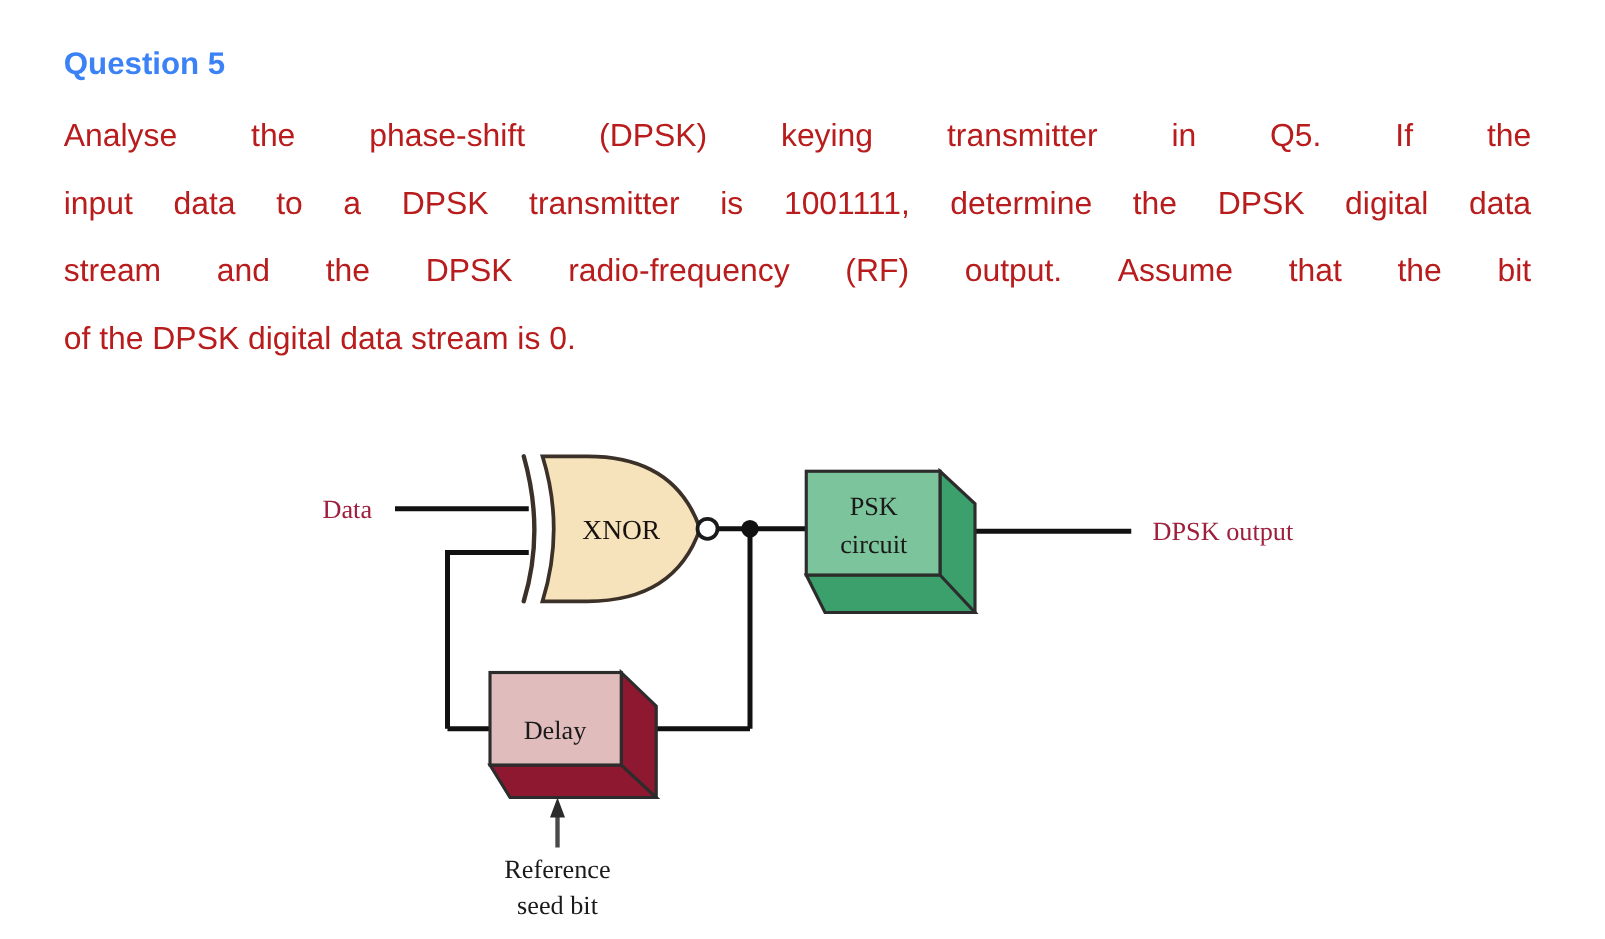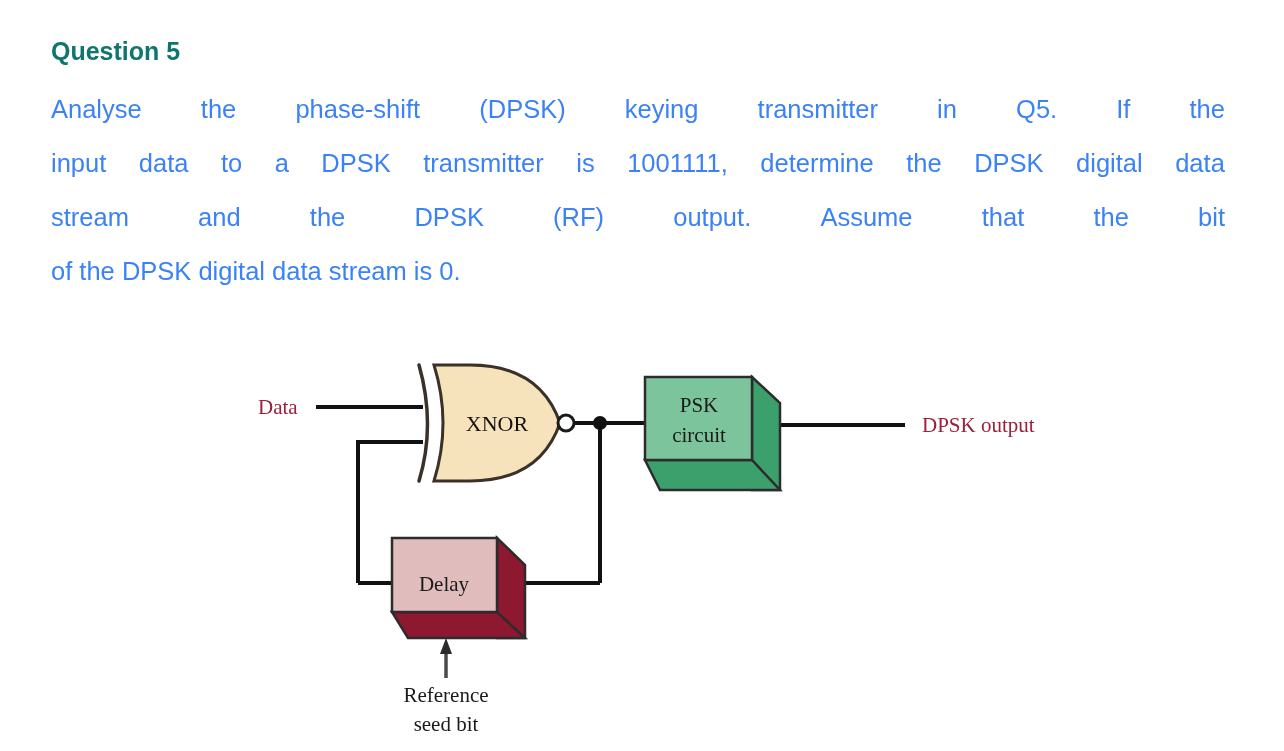--- a/index.html
+++ b/index.html
@@ -23,27 +23,27 @@
     top: 36px;
     width: 1174px;
   }
   #question-heading {
     font-family: "Liberation Sans", sans-serif;
     font-weight: bold;
     font-size: 25px;
     line-height: 30px;
     letter-spacing: 0px;
     margin: 0 0 16px 0;
-    color: #0f766e;
+    color: #3b82f6;
   }
   .q-line {
     font-family: "Liberation Sans", sans-serif;
     font-size: 25.5px;
     line-height: 54px;
-    color: #3b82f6;
+    color: #b91c1c;
     white-space: nowrap;
     display: flex;
     justify-content: space-between;
   }
   .q-line.last {
     display: block;
   }
   .q-line span.w {
     display: inline-block;
   }
@@ -105,20 +105,21 @@
       <span class="w">the</span>
       <span class="w">DPSK</span>
       <span class="w">digital</span>
       <span class="w">data</span>
     </div>
   <div class="q-line" id="ql3">
       <span class="w">stream</span>
       <span class="w">and</span>
       <span class="w">the</span>
       <span class="w">DPSK</span>
+      <span class="w">radio-frequency</span>
       <span class="w">(RF)</span>
       <span class="w">output.</span>
       <span class="w">Assume</span>
       <span class="w">that</span>
       <span class="w">the</span>
       <span class="w">bit</span>
     </div>
   <div class="q-line last" id="ql4">of the DPSK digital data stream is 0.</div>
 </div>
 

